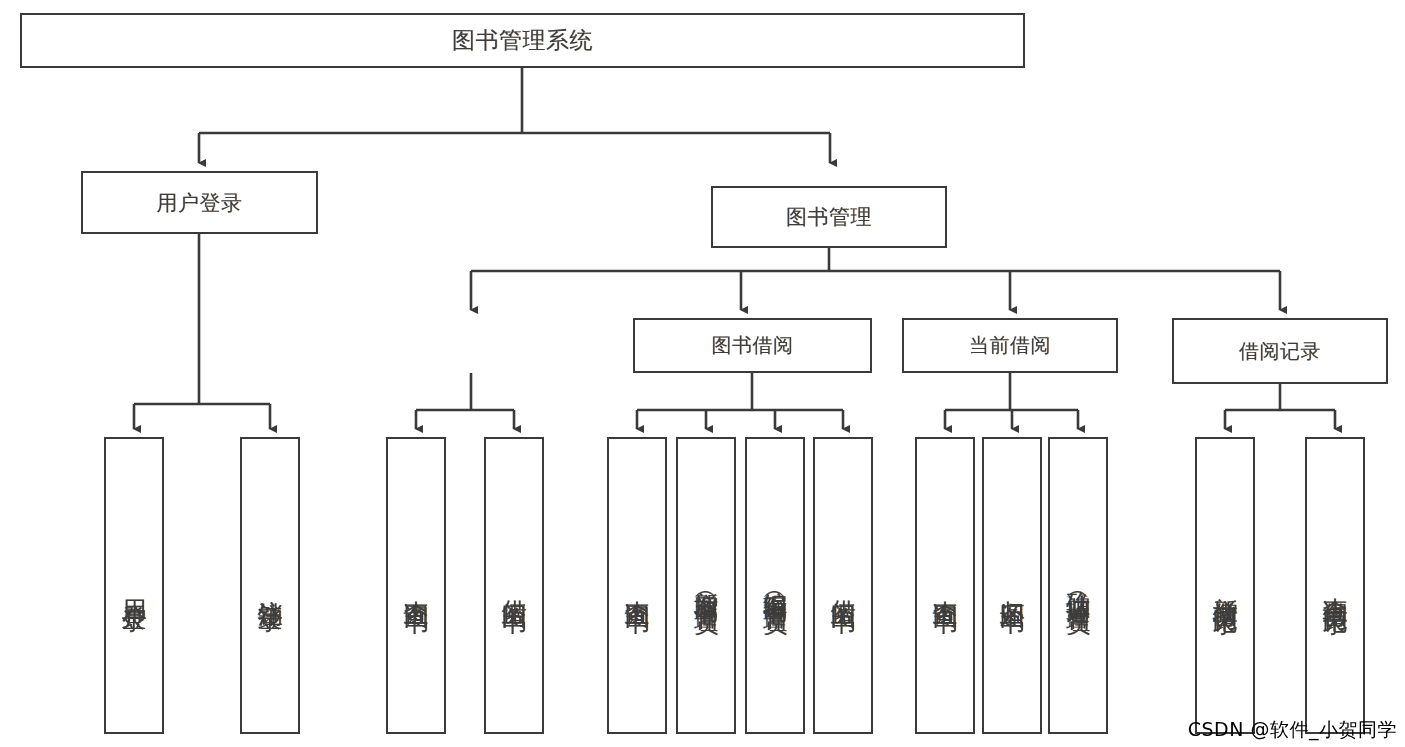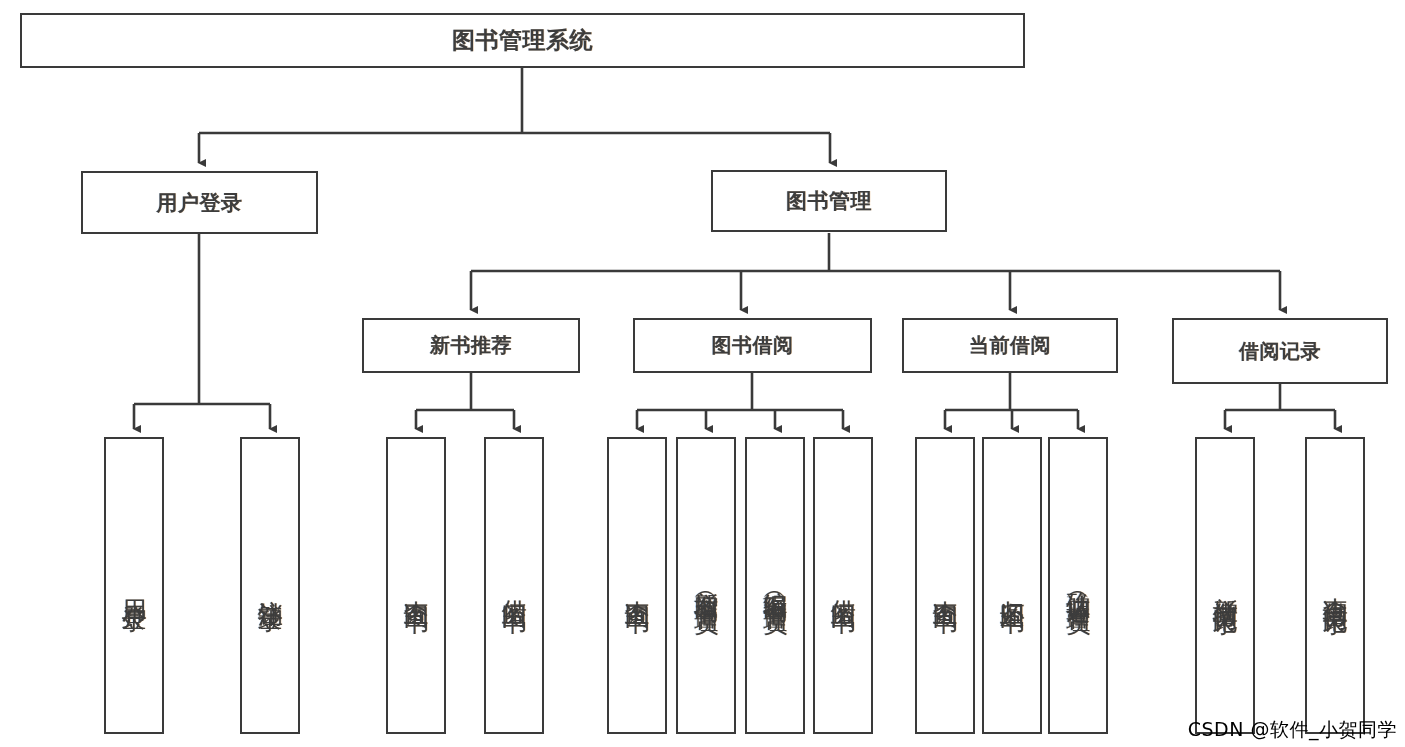--- a/index.html
+++ b/index.html
@@ -17,21 +17,21 @@
     box-sizing:border-box;
     background:#ffffff;
     border:2.4px solid #3a3a3a;
     display:flex;
     align-items:center;
     justify-content:center;
     color:#3b3b3b;
   }
   .node .lbl{
     color:#3d3d3d;
-    font-weight:700;
+    font-weight:400;
     letter-spacing:0.5px;
     white-space:nowrap;
     text-shadow:0.6px 0 0 rgba(210,140,60,0.45), -0.6px 0 0 rgba(110,160,215,0.40);
   }
   .lvl0 .lbl{font-size:23px;}
   .lvl1 .lbl{font-size:21px;}
   .lvl2 .lbl{font-size:20px;}
 
   .leaf{
     position:absolute;
@@ -121,27 +121,24 @@
     </g>
   </svg>
 
   <div class="node lvl0" style="left: 20px; top: 13px; width: 1005px; height: 55px;">
     <span class="lbl">图书管理系统</span>
   </div>
 
   <div class="node lvl1" style="left: 81px; top: 171px; width: 237px; height: 63px;">
     <span class="lbl">用户登录</span>
   </div>
-  <div class="node lvl1" style="left: 711px; top: 170px; width: 236px; height: 62px;">
+  <div class="node lvl1" style="left: 711px; top: 186px; width: 236px; height: 62px;">
     <span class="lbl">图书管理</span>
   </div>
 
-  <div class="node lvl2" style="left: 362px; top: 318px; width: 218px; height: 55px;">
-    <span class="lbl">新书推荐</span>
-  </div>
   <div class="node lvl2" style="left: 902px; top: 318px; width: 216px; height: 55px;">
     <span class="lbl">当前借阅</span>
   </div>
   <div class="node lvl2" style="left: 633px; top: 318px; width: 239px; height: 55px;">
     <span class="lbl">图书借阅</span>
   </div>
   <div class="node lvl2" style="left: 1172px; top: 318px; width: 216px; height: 66px;">
     <span class="lbl">借阅记录</span>
   </div>
 

